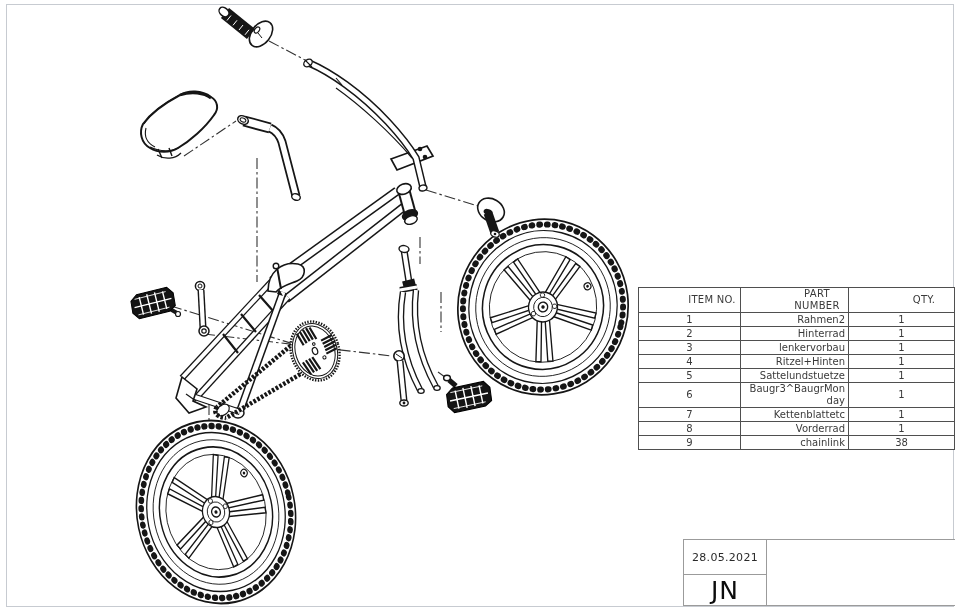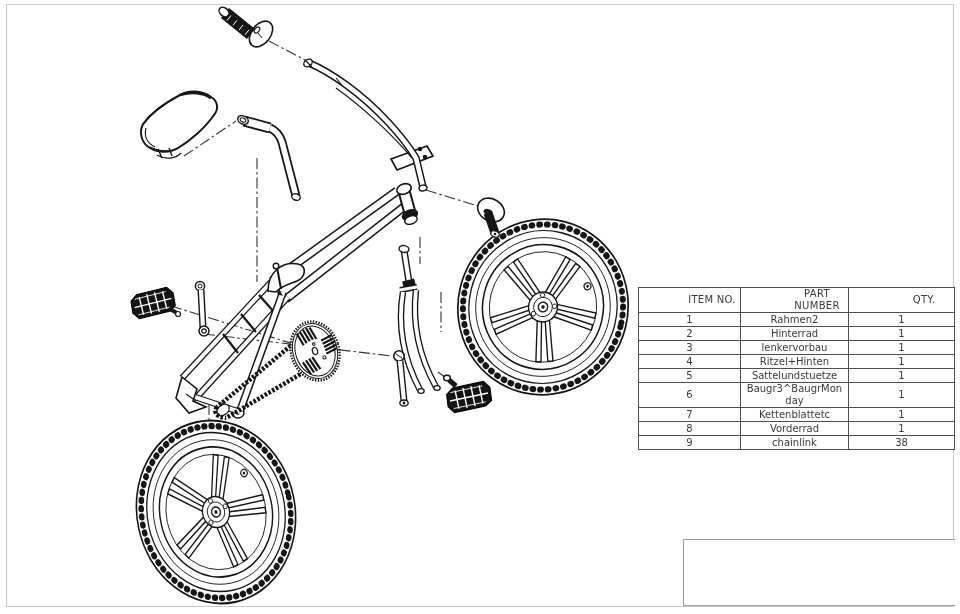--- a/index.html
+++ b/index.html
@@ -11,21 +11,21 @@
   svg .tb{stroke:#161616;fill:none;}
   svg .tw{stroke:#ffffff;fill:none;}
 
   
   table.bom{position:absolute;left:638px;top:287px;width:316px;border-collapse:collapse;
         table-layout:fixed;font-size:10px;color:#3a3a3a;background:#fff;}
   table.bom th,table.bom td{border:1px solid #4f4f4f;padding:0 3px;text-align:center;
         font-weight:normal;line-height:1.2;}
   table.bom th{height:16px;letter-spacing:.3px;padding-left:48px;}
   table.bom td{height:13px;}
-  table.bom td.col-part{text-align:center;word-break:break-all;}
+  table.bom td.col-part{text-align:right;word-break:break-all;}
 
   
   .titleblock{position:absolute;left:683px;top:539px;width:272px;height:67px;
         border:1px solid #9b9b9b;border-right:none;display:flex;background:#fff;box-sizing:border-box;}
   .tb-left{width:83px;border-right:1px solid #9b9b9b;display:flex;flex-direction:column;box-sizing:border-box;}
   .tb-date{height:35px;border-bottom:1px solid #9b9b9b;display:flex;align-items:center;
         justify-content:center;font-size:11px;color:#2a2a2a;letter-spacing:.3px;box-sizing:border-box;}
   .tb-initials{flex:1;display:flex;align-items:center;justify-content:center;
         font-size:25px;color:#0c0c0c;letter-spacing:1px;}
   .tb-title{flex:1;padding:6px 0 0 12px;font-size:17.5px;line-height:21px;color:#8f9092;
@@ -295,17 +295,21 @@
         </tr>
         <tr>
           <td class="col-item">9</td>
           <td class="col-part">chainlink</td>
           <td class="col-qty">38</td>
         </tr>
       </tbody>
   </table>
 
   <div class="titleblock">
+    <div class="tb-left">
+      <div class="tb-date">28.05.2021</div>
+      <div class="tb-initials">JN</div>
+    </div>
     <div class="tb-title">
     </div>
   </div>
 
 </div>
 
 </body></html>

